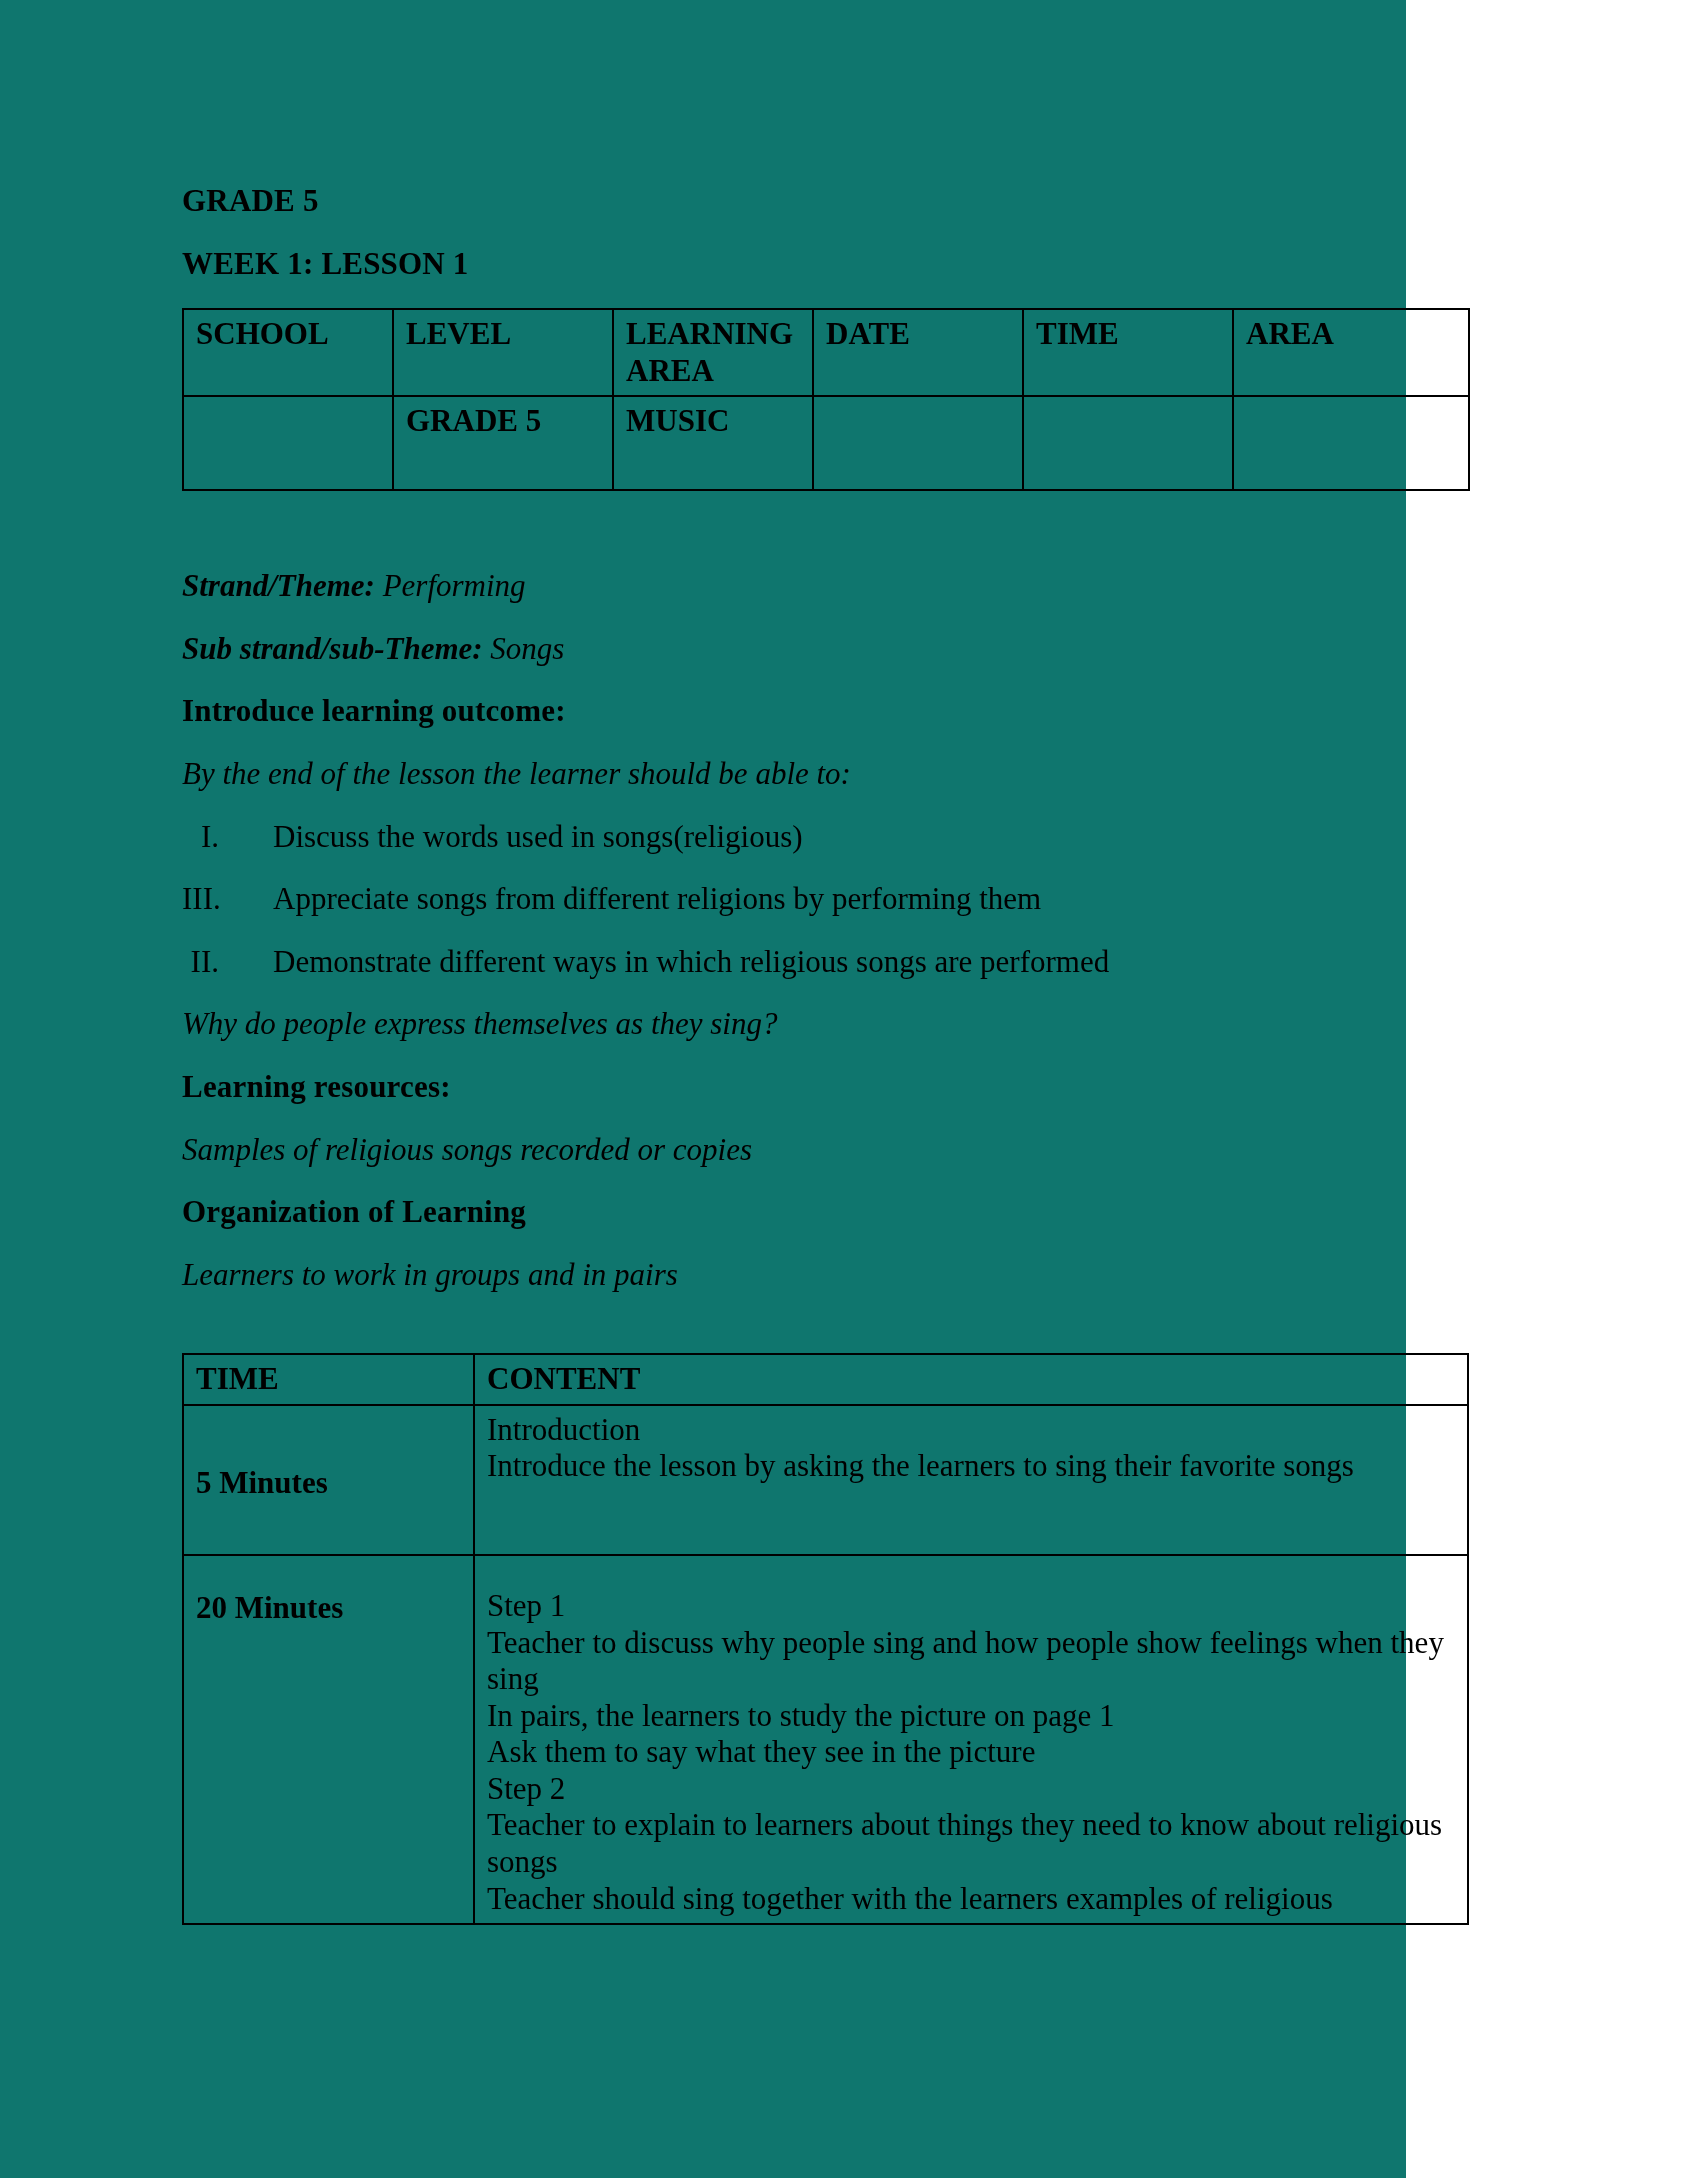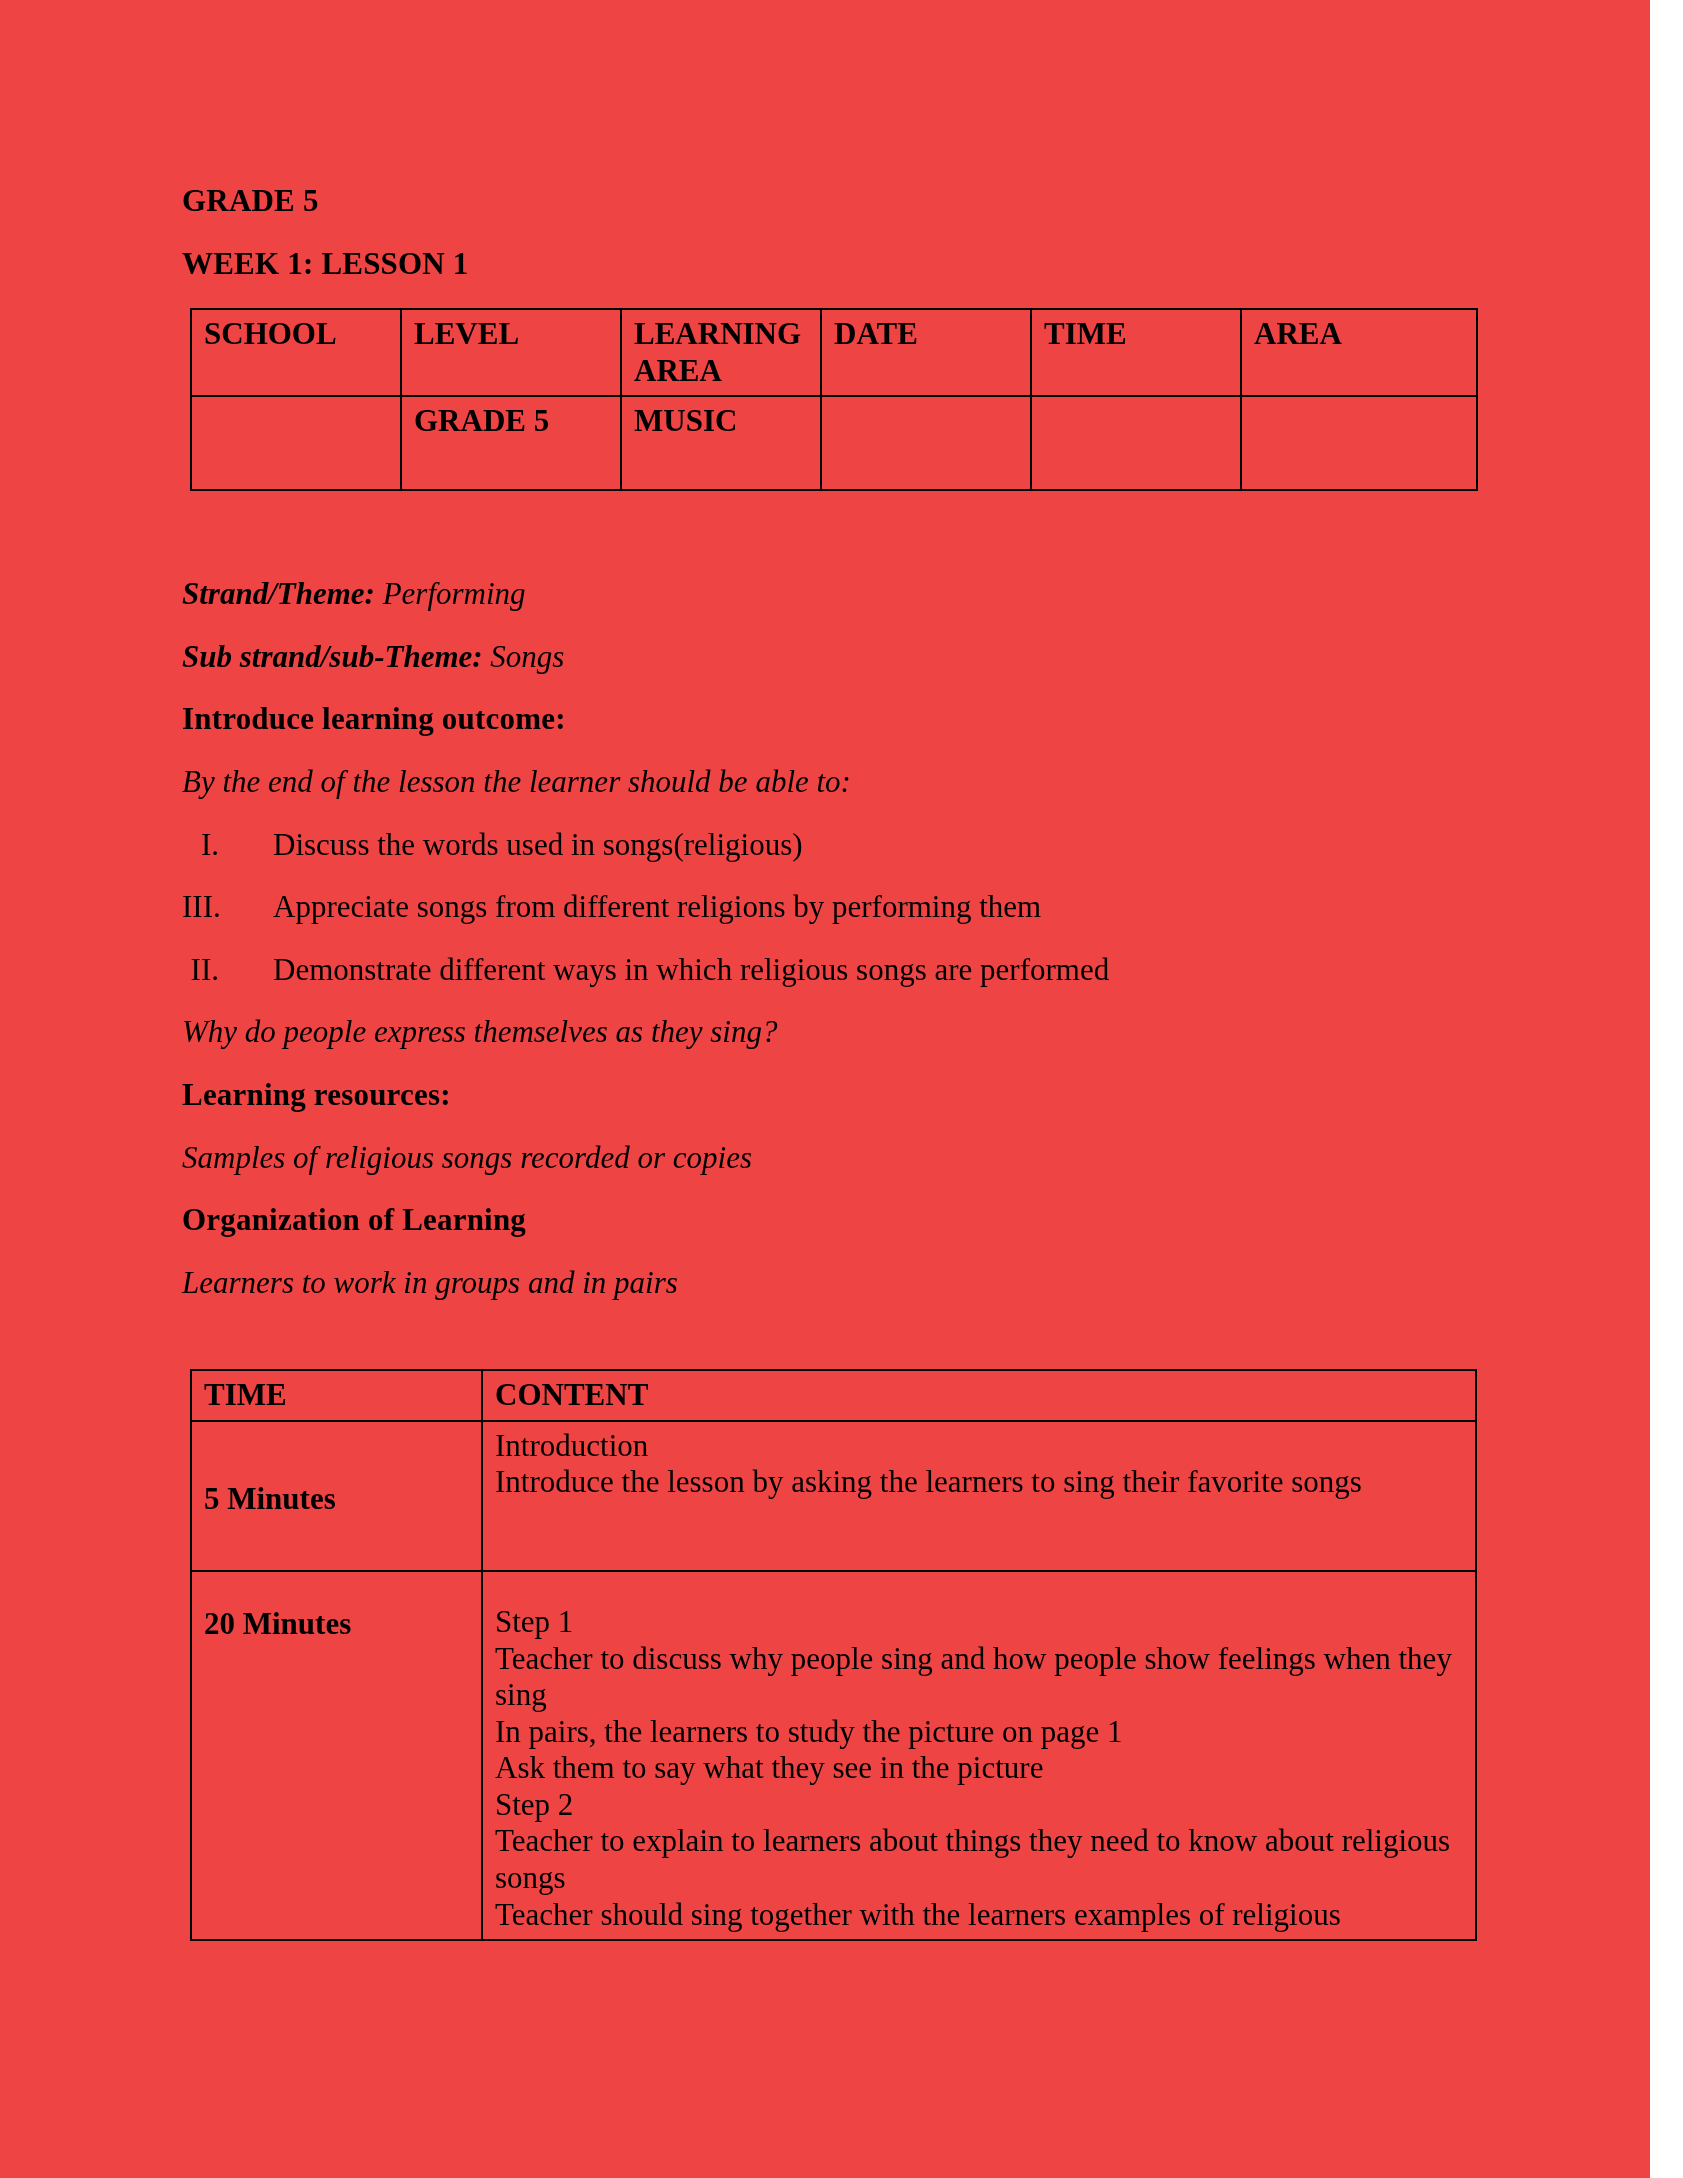--- a/index.html
+++ b/index.html
@@ -11,23 +11,23 @@
   }
   body {
     width: 1683px;
     height: 2178px;
     font-family: "Liberation Serif", "DejaVu Serif", serif;
     color: #000000;
     position: relative;
     overflow: hidden;
   }
   .page {
-    width: 1650px;
+    width: 1406px;
     height: 2178px;
-    background: #ef4444;
+    background: #0f766e;
     padding: 183px 198px 9px 182px;
   }
   .content {
     width: 1287px;
   }
 
   
   .hdg {
     font-size: 31px;
     font-weight: bold;
@@ -68,21 +68,21 @@
   }
   .rlist li .txt {
     flex: 1 1 auto;
   }
 
   
   table.doc {
     border-collapse: collapse;
     table-layout: fixed;
     width: 1285px;
-    margin: 8px;
+    margin: 0;
     border-radius: 28px;
   }
   table.doc td {
     border: 2px solid #000000;
     vertical-align: top;
     padding: 6px 10px 6px 12px;
     font-size: 31px;
     line-height: 1.18;
   }
   table.doc td.b { font-weight: bold; }

